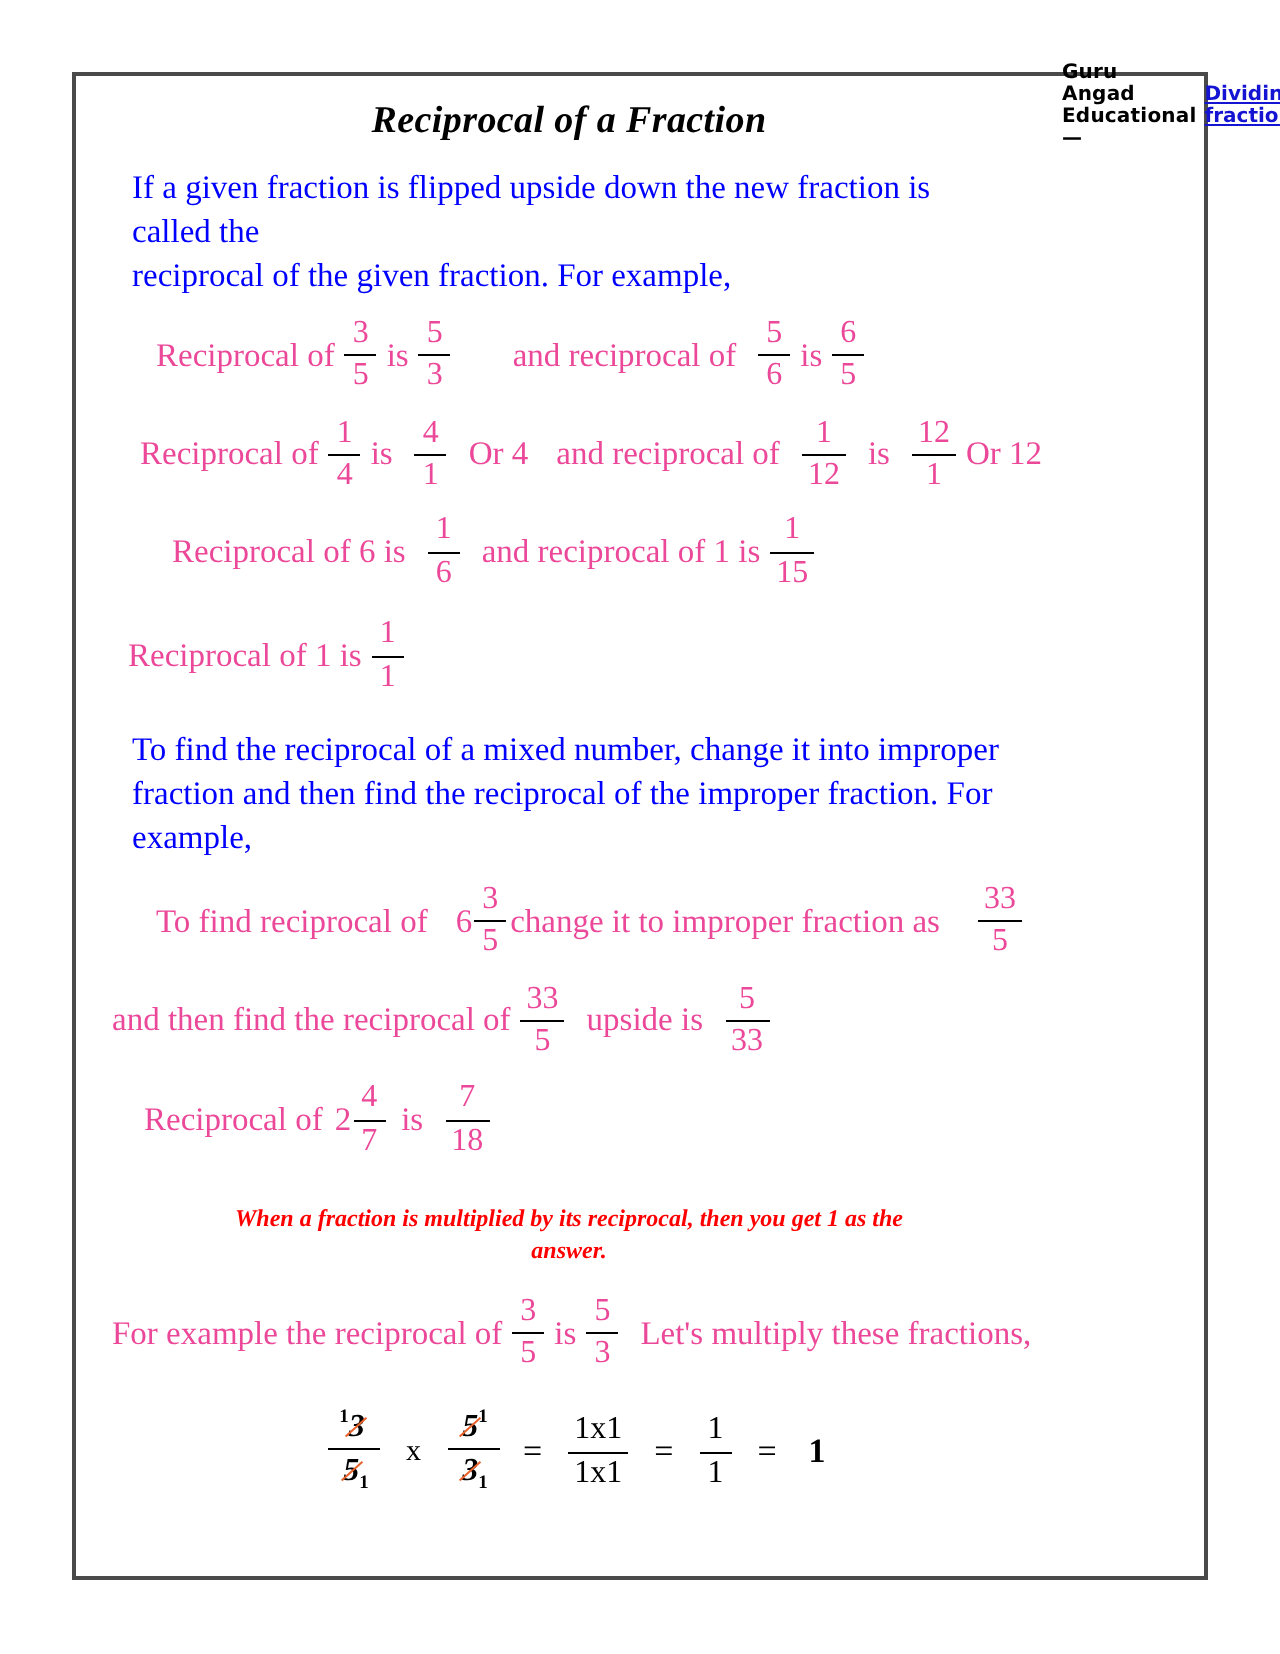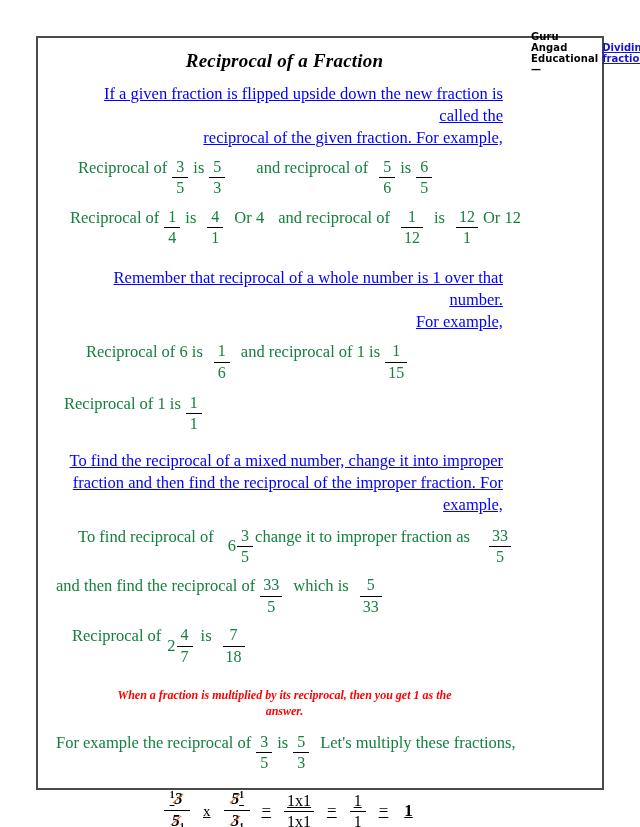--- a/index.html
+++ b/index.html
@@ -69,44 +69,44 @@
     font-style: italic;
     color: #000000;
     margin-top: 12px;
     letter-spacing: 0.2px;
   }
 
   
   .p-blue {
     color: #0000ff;
     font-size: 16.5px;
-    text-align: right;
+    text-align: left;
     line-height: 1.33;
     margin: 0;
     padding: 0 18px;
-    text-decoration: underline;
   }
   .p-red {
     color: #ff0000;
     font-size: 12px;
     font-weight: bold;
     font-style: italic;
     text-align: center;
     line-height: 1.33;
     margin: 0;
     padding: 0 20px;
   }
 
   
   .mathline {
     display: flex;
+    align-items: center;
     flex-wrap: nowrap;
     white-space: nowrap;
     font-size: 16.5px;
-    color: #15803d;
+    color: #ec4899;
   }
   .mathline .txt { display: inline-block; }
   .gap-s { width: 6px; display: inline-block; }
   .gap-m { width: 14px; display: inline-block; }
   .gap-l { width: 26px; display: inline-block; }
 
   
   .frac {
     display: inline-flex;
     flex-direction: column;
@@ -142,21 +142,20 @@
   }
   .mixed .frac { margin: 0 2px 0 0; }
 
   
   .eq-row {
     display: flex;
     align-items: center;
     justify-content: flex-start;
     font-size: 16.5px;
     padding-left: 112px;
-    text-decoration: underline;
   }
   .cfrac {
     display: inline-flex;
     flex-direction: column;
     align-items: center;
     line-height: 1;
     margin: 0 4px;
   }
   .cfrac .bar {
     display: block;
@@ -270,24 +269,20 @@
       <span class="txt">is</span>
       <span class="gap-s"></span>
       <span class="frac">
         <span class="num">12</span>
         <span class="bar"></span>
         <span class="den">1</span>
       </span>
       <span class="txt">Or 12</span>
     </div>
 
-    <div style="margin-top:20px;">
-      <div class="p-blue">Remember that reciprocal of a whole number is 1 over that number.</div>
-      <div class="p-blue">For example,</div>
-    </div>
 
     <div class="mathline" style="margin-top:9px; padding-left:38px;">
       <span class="txt">Reciprocal of 6 is</span>
       <span class="gap-s"></span>
       <span class="frac">
         <span class="num">1</span>
         <span class="bar"></span>
         <span class="den">6</span>
       </span>
       <span class="gap-s"></span>
@@ -335,21 +330,21 @@
     </div>
 
     <div class="mathline" style="margin-top:10px; padding-left:8px;">
       <span class="txt">and then find the reciprocal of</span>
       <span class="frac">
         <span class="num">33</span>
         <span class="bar"></span>
         <span class="den">5</span>
       </span>
       <span class="gap-s"></span>
-      <span class="txt">which is</span>
+      <span class="txt">upside is</span>
       <span class="gap-s"></span>
       <span class="frac">
         <span class="num">5</span>
         <span class="bar"></span>
         <span class="den">33</span>
       </span>
     </div>
 
     <div class="mathline" style="margin-top:10px; padding-left:24px;">
       <span class="txt">Reciprocal of</span>

